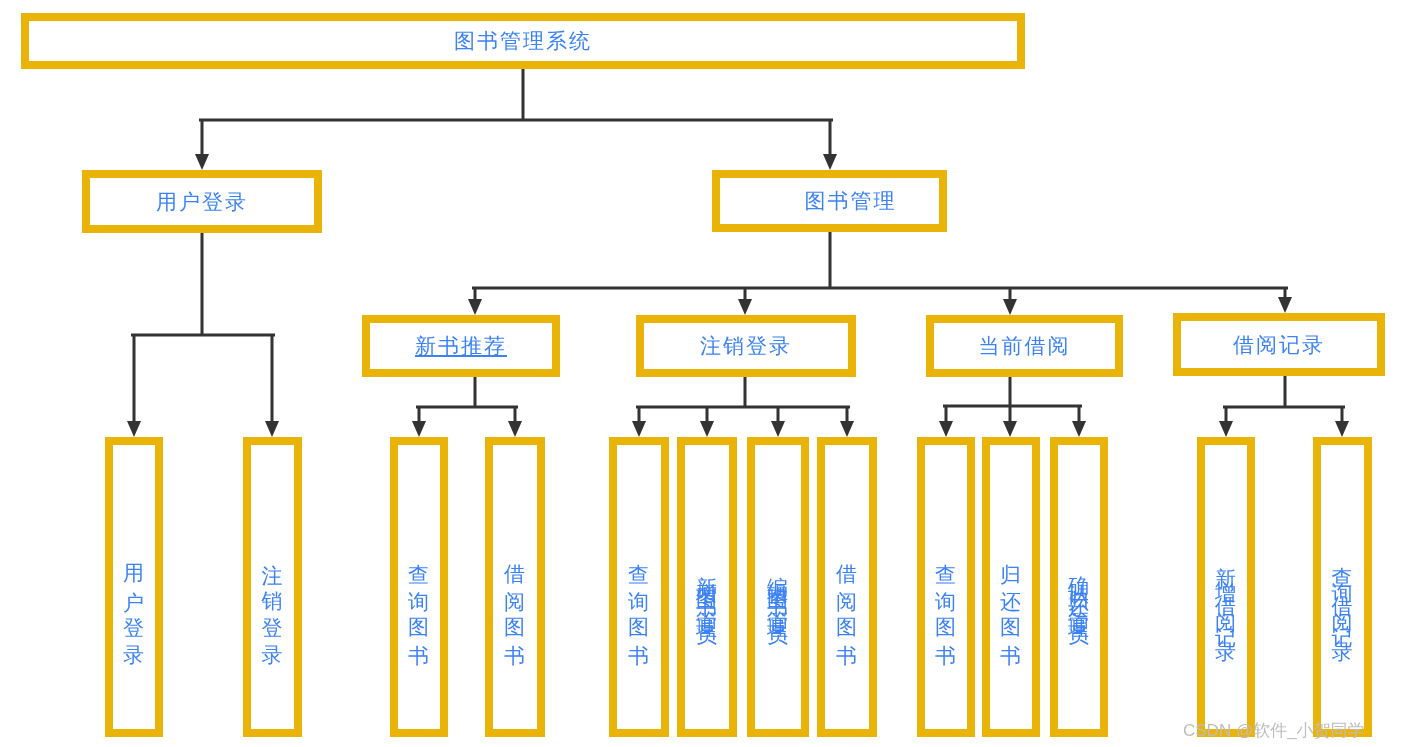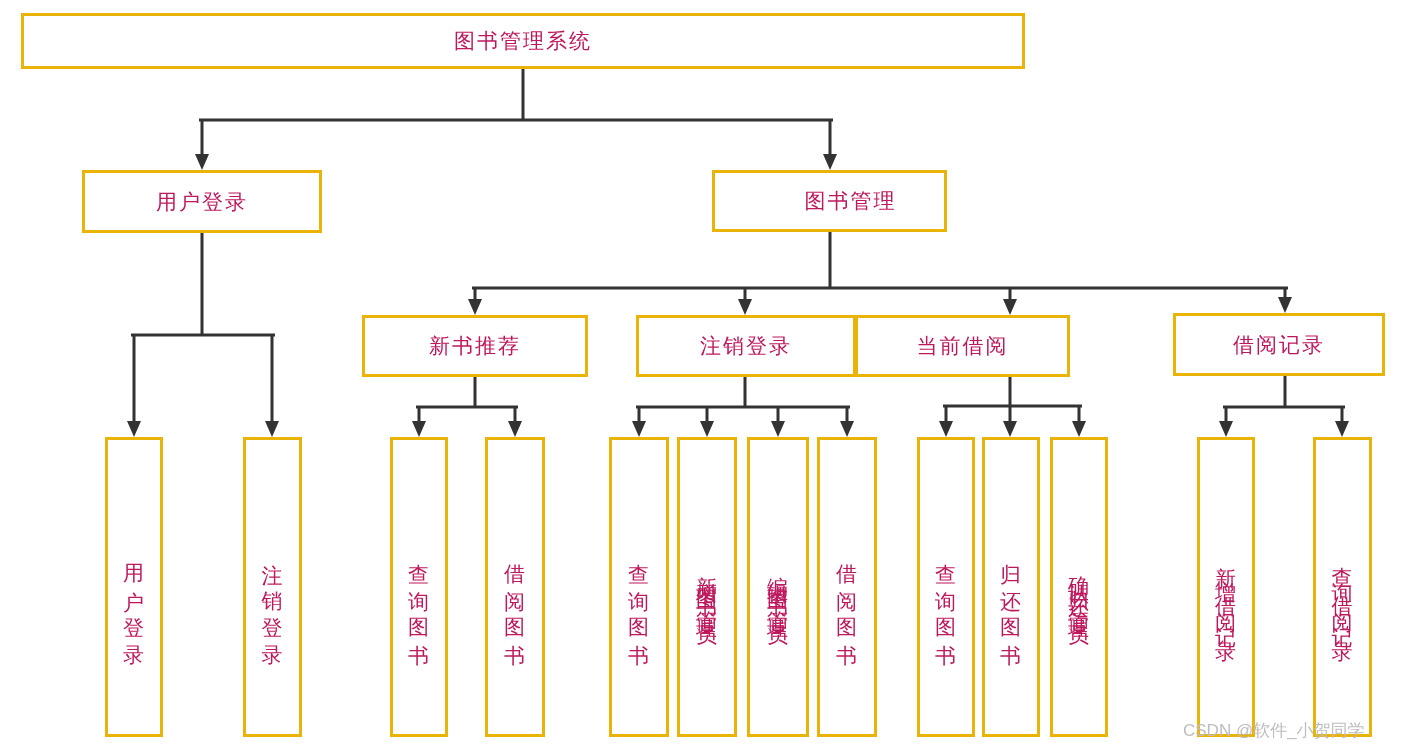--- a/index.html
+++ b/index.html
@@ -13,27 +13,27 @@
   }
   #connectors {
     position: absolute;
     left: 0; top: 0;
     width: 1405px; height: 747px;
     z-index: 1;
   }
   .node {
     position: absolute;
     box-sizing: border-box;
-    border: 3px solid #eab308;
+    border: 8px solid #eab308;
     background: #ffffff;
     display: flex;
     align-items: center;
     justify-content: center;
     z-index: 2;
-    color: #be185d;
+    color: #3b82f6;
   }
   .hnode { font-size: 21px; letter-spacing: 2px; }
   .vnode span {
     writing-mode: vertical-rl;
     text-orientation: mixed;
     font-size: 21px;
     line-height: 1;
     white-space: nowrap;
   }
   .v4 span { letter-spacing: 27px; margin-top: 27px; }
@@ -92,23 +92,23 @@
       <polygon points="1219,421 1233,421 1226,437"></polygon>
       <polygon points="1335,421 1349,421 1342,437"></polygon>
     </g>
   </svg>
 
   <div class="node hnode" style="left:21px; top:13px; width:1004px; height:56px;">图书管理系统</div>
 
   <div class="node hnode" style="left:82px; top:170px; width:240px; height:63px;">用户登录</div>
   <div class="node hnode" style="left:712px; top:170px; width:235px; height:62px;padding-left:42px;">图书管理</div>
 
-  <div class="node hnode" style="left:362px; top:315px; width:226px; height:62px;">新书推荐</div>
+  <div class="node hnode" style="left:362px; top:315px; width:198px; height:62px;text-decoration:underline;">新书推荐</div>
   <div class="node hnode" style="left:636px; top:315px; width:220px; height:62px;">注销登录</div>
-  <div class="node hnode" style="left:855px; top:315px; width:215px; height:62px;">当前借阅</div>
+  <div class="node hnode" style="left:926px; top:315px; width:197px; height:62px;">当前借阅</div>
   <div class="node hnode" style="left:1173px; top:313px; width:212px; height:63px;">借阅记录</div>
 
   <div class="node vnode v4" style="left:105px; top:437px; width:58px; height:300px;">
     <span>用户登录</span>
   </div>
   <div class="node vnode v4" style="left:243px; top:437px; width:59px; height:300px;">
     <span>注销登录</span>
   </div>
 
   <div class="node vnode v4" style="left:390px; top:437px; width:58px; height:300px;">

